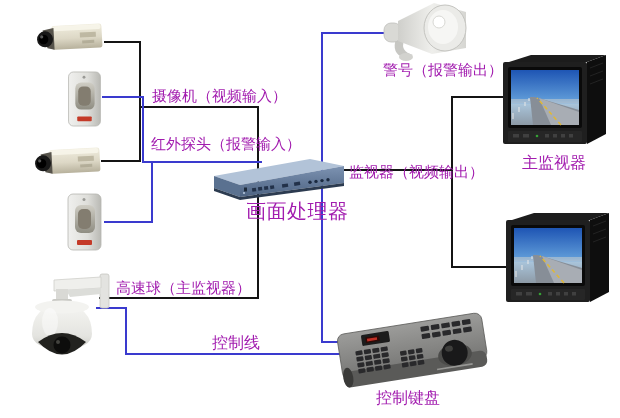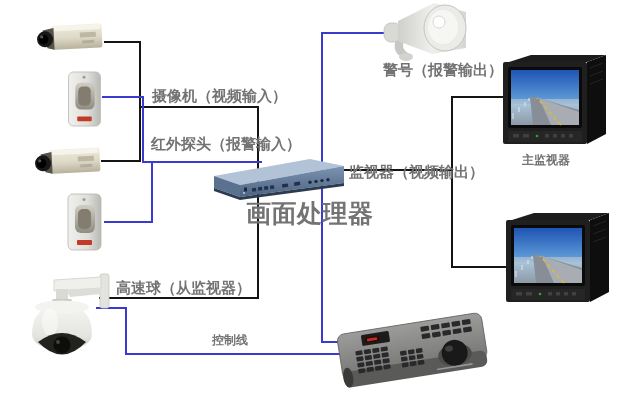--- a/index.html
+++ b/index.html
@@ -2,24 +2,24 @@
 <html style="--bg: #ffffff; --video: #141414; --signal: #3a3ace;"><head>
 <meta charset="utf-8">
 <style>
   html,body{margin:0;padding:0;}
   body{font-family:"Liberation Sans","DejaVu Sans",sans-serif;background:#fff;}
   #stage{position:relative;width:620px;height:418px;background:var(--bg,#fff);overflow:hidden;}
   .layer{position:absolute;left:0;top:0;width:620px;height:418px;}
   .wire-video{stroke:var(--video,#141414);stroke-width:2;fill:none;}
   .wire-signal{stroke:var(--signal,#3a3ace);stroke-width:2;fill:none;}
   .device{position:absolute;}
-  .lbl{position:absolute;font-weight:bold;color:#737373;white-space:nowrap;line-height:1.1;}
+  .lbl{position:absolute;font-weight:normal;color:#a21caf;white-space:nowrap;line-height:1.1;}
   .s15{font-size:15px;}
-  .s16{font-size:12px;}
-  .s20{font-size:25px;letter-spacing:0.5px;}
+  .s16{font-size:16px;}
+  .s20{font-size:20px;letter-spacing:0.5px;}
   .kb-rot{transform:rotate(-9deg);transform-origin:30% 50%;}
 </style>
 </head>
 <body>
 
 <div id="stage">
 
   <svg width="0" height="0" style="position:absolute" aria-hidden="true">
     <defs>
       <linearGradient id="gBody" x1="0" y1="0" x2="0" y2="1">
@@ -256,15 +256,16 @@
   <svg class="device kb-rot" style="left:338px;top:314px" width="150" height="80">
       <use href="#sym-kb" xlink:href="#sym-kb"></use>
     </svg>
 
   <div class="lbl s15" style="left:151px;top:136px">红外探头（报警输入）</div>
   <div class="lbl s15" style="left:152px;top:88px">摄像机（视频输入）</div>
   <div class="lbl s15" style="left:383px;top:62px">警号（报警输出）</div>
   <div class="lbl s15" style="left:349px;top:164px">监视器（视频输出）</div>
   <div class="lbl s16" style="left:522px;top:154px">主监视器</div>
   <div class="lbl s20" style="left:246px;top:200px">画面处理器</div>
-  <div class="lbl s15" style="left:116px;top:280px">高速球（从监视器）</div>
+  <div class="lbl s15" style="left:116px;top:280px">高速球（主监视器）</div>
   <div class="lbl s16" style="left:212px;top:334px">控制线</div>
+  <div class="lbl s16" style="left:376px;top:389px">控制键盘</div>
 </div>
 
 </body></html>

